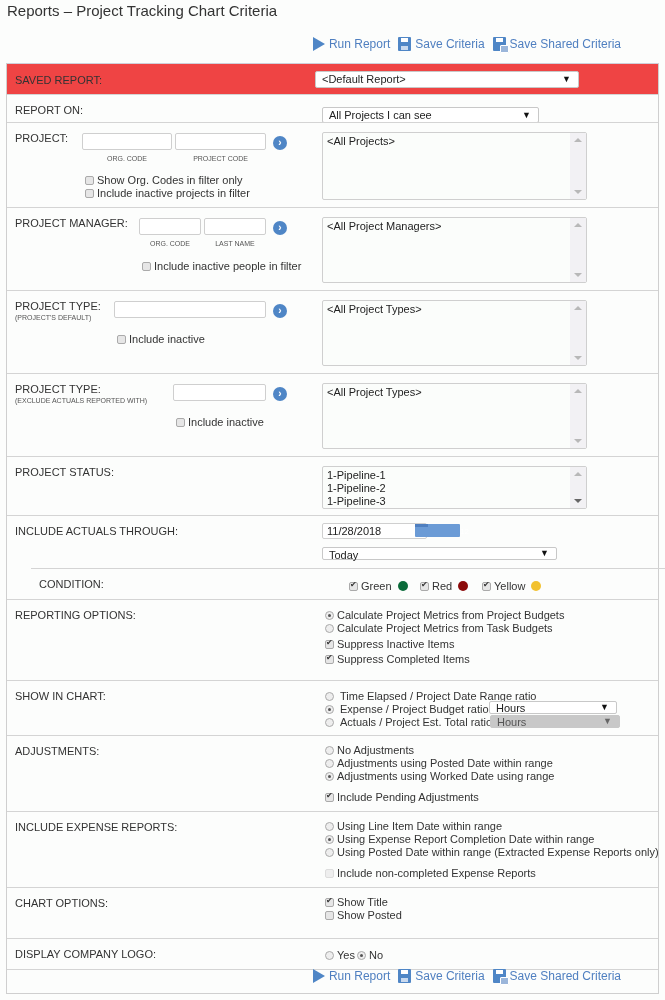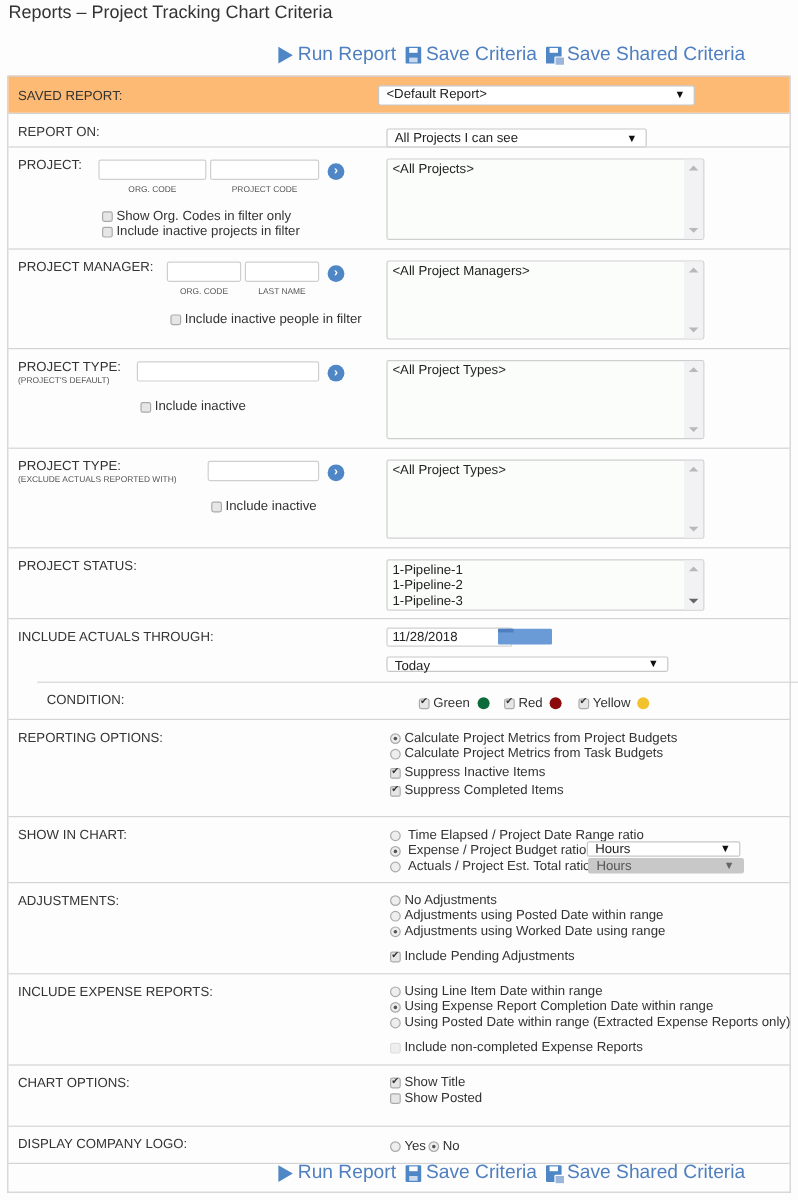--- a/index.html
+++ b/index.html
@@ -1,33 +1,33 @@
 <!DOCTYPE html>
 <html><head>
 <meta charset="utf-8">
 <style>
   * { box-sizing: border-box; margin: 0; padding: 0; }
   html, body { width: 665px; height: 1000px; background: #fcfdfc; overflow: hidden; }
   body { font-family: "Liberation Sans", sans-serif; font-size: 11px; color: #333; position: relative; }
   .page-title { position: absolute; left: 7px; top: 2px; font-size: 15px; color: #333; }
-  .actions { position: absolute; right: 44px; display: flex; align-items: center; gap: 8px; font-size: 16px; color: #4f7fc0; }
+  .actions { position: absolute; right: 44px; display: flex; align-items: center; gap: 8px; font-size: 12px; color: #4f7fc0; }
   .actions.top { top: 37px; }
   .actions.bottom { top: 969px; }
   .action { display: flex; align-items: center; gap: 4px; cursor: pointer; }
   .ic-play { width: 0; height: 0; border-top: 7px solid transparent; border-bottom: 7px solid transparent; border-left: 12px solid #4f86c6; }
   .ic-save { width: 13px; height: 14px; background: #4f86c6; position: relative; border-radius: 1px; }
   .ic-save::before { content: ""; position: absolute; left: 3px; top: 1px; width: 7px; height: 4px; background: #fff; }
   .ic-save::after { content: ""; position: absolute; left: 3px; bottom: 1px; width: 7px; height: 4px; background: #c9d9ee; }
   .ic-save-shared { width: 13px; height: 14px; background: #4f86c6; position: relative; border-radius: 1px; }
   .ic-save-shared::before { content: ""; position: absolute; left: 3px; top: 1px; width: 7px; height: 4px; background: #fff; }
   .ic-save-shared::after { content: ""; position: absolute; right: -3px; bottom: -2px; width: 7px; height: 6px; background: #9bb6da; border: 1px solid #fff; border-radius: 1px; }
 
   .form { position: absolute; left: 6px; top: 63px; width: 653px; height: 931px; border: 1px solid #cfcfcf; border-top: none; }
   .row { position: absolute; left: 0; width: 651px; border-top: 1px solid #d4d4d4; }
-  .row.saved { background: #fdba74; border-top: 1px solid #cfcfd9; padding-left: 44px; }
+  .row.saved { background: #ef4444; border-top: 1px solid #cfcfd9; padding-left: 44px; }
   .lbl { position: absolute; left: 8px; top: 9px; font-size: 11px; color: #333; text-transform: uppercase; }
   .sublbl { position: absolute; left: 8px; font-size: 7px; color: #555; text-transform: uppercase; }
 
   .select { position: absolute; height: 16px; border: 1px solid #c8c8c8; border-radius: 2px; background: #fff; font-size: 11px; color: #222; padding-left: 6px; line-height: 14px; }
   .select .arrow { position: absolute; right: 7px; top: 0; font-size: 9px; color: #111; }
   .select.disabled { background: #c8c8c8; color: #555; }
   .select.disabled .arrow { color: #666; }
 
   .txt { position: absolute; height: 17px; border: 1px solid #cfcfcf; border-radius: 2px; background: #fff; font-size: 11px; color: #222; padding-left: 4px; line-height: 15px; }
   .cap { position: absolute; font-size: 7px; color: #555; text-transform: uppercase; text-align: center; }

